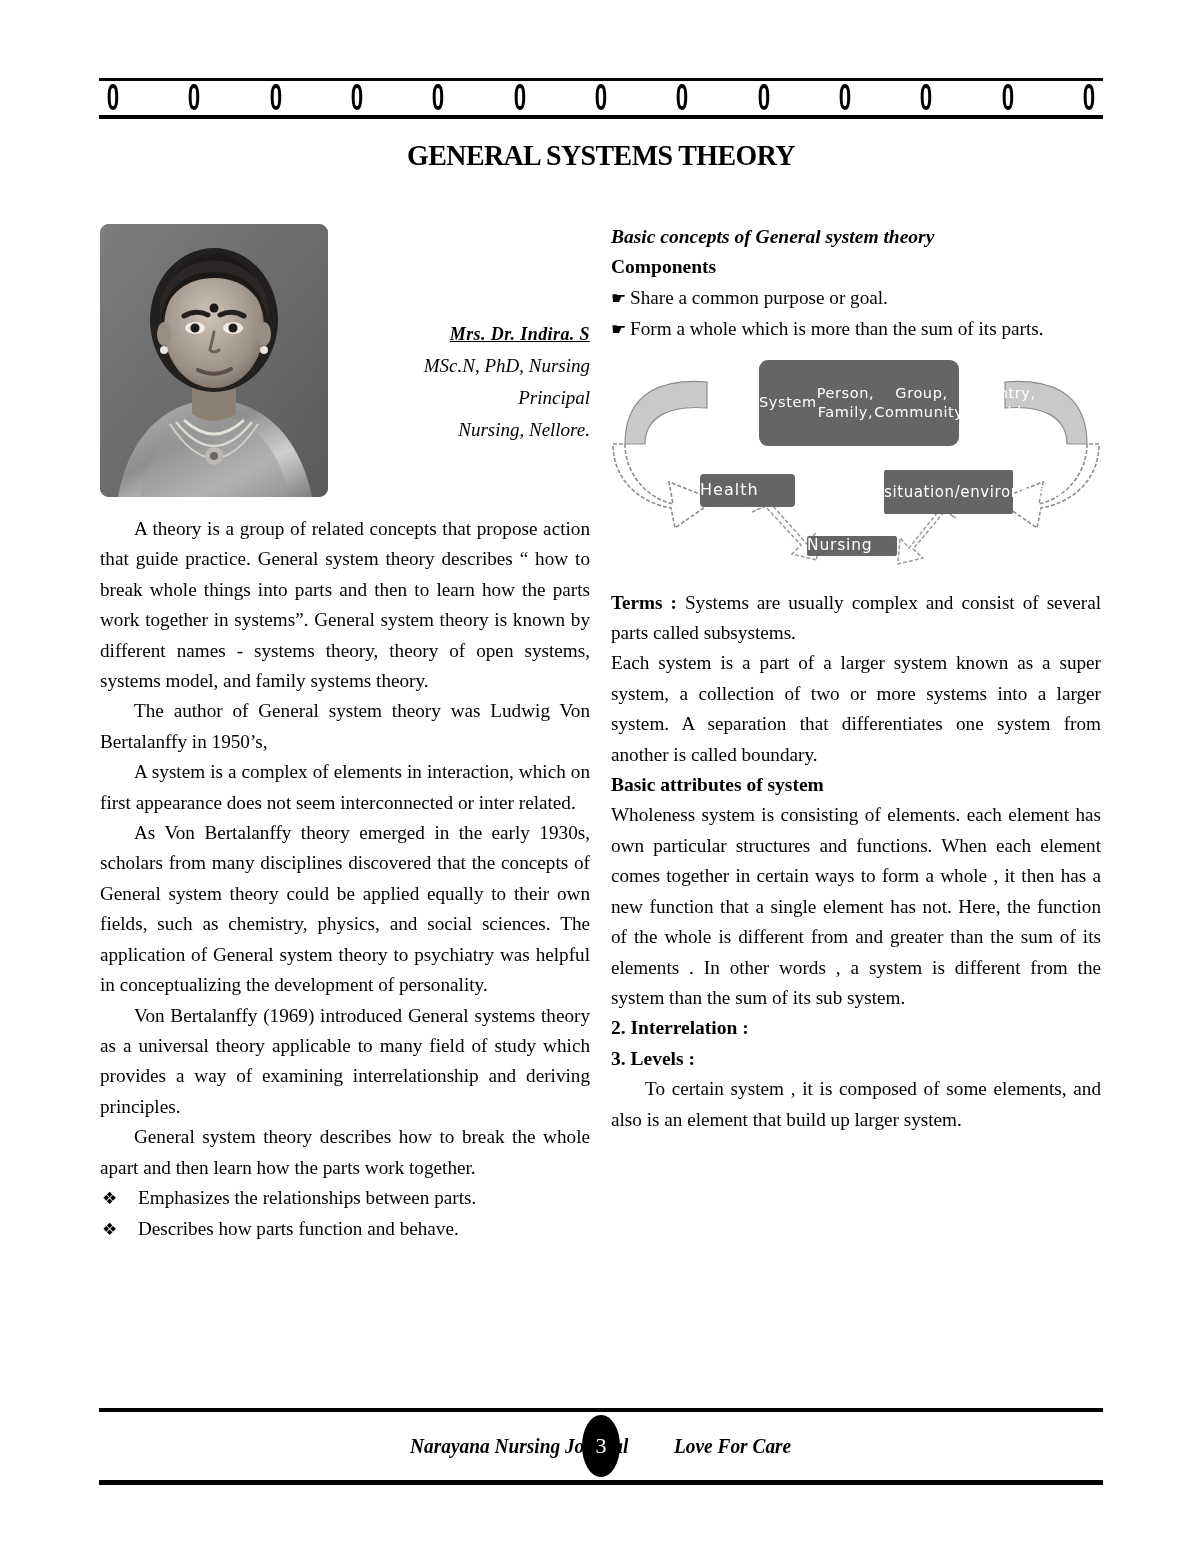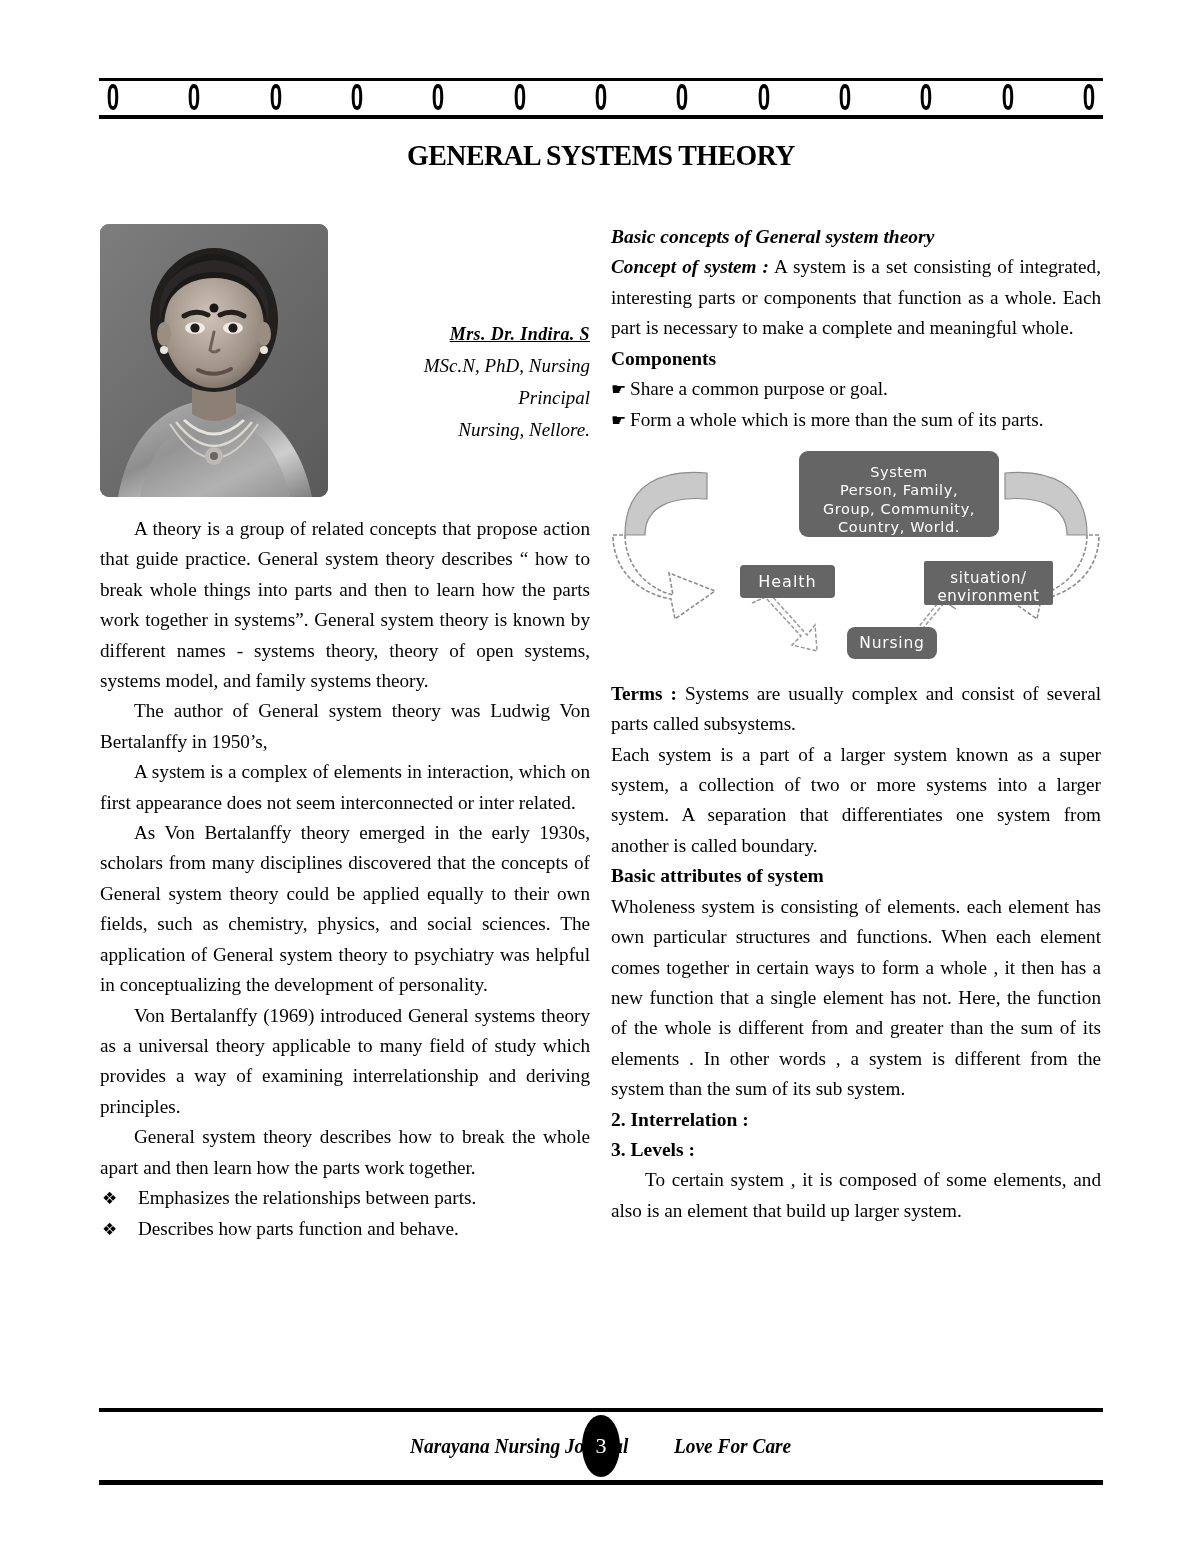--- a/index.html
+++ b/index.html
@@ -165,24 +165,23 @@
     margin: 6px 0 4px 0;
   }
   .dbox {
     position: absolute;
     background: #656565;
     color: #ffffff;
     font-family: "DejaVu Sans", sans-serif;
     text-align: center;
     box-sizing: border-box;
     display: flex;
-    flex-direction: column;
-    justify-content: flex-end;
+    flex-direction: row;
+    justify-content: flex-start;
     align-items: center;
-    margin-left: 40px;
   }
   .dbox-system {
     left: 148px;
     top: 8px;
     width: 200px;
     height: 86px;
     border-radius: 9px;
     font-size: 14.5px;
     line-height: 18.5px;
     letter-spacing: 0.6px;
@@ -203,22 +202,22 @@
     height: 44px;
     border-radius: 2px;
     font-size: 15px;
     line-height: 18px;
     letter-spacing: 0.6px;
   }
   .dbox-nursing {
     left: 196px;
     top: 184px;
     width: 90px;
-    height: 32px;
-    border-radius: 8px;
+    height: 20px;
+    border-radius: 2px;
     font-size: 15.5px;
     letter-spacing: 0.8px;
   }
   .diagram svg.arrows {
     position: absolute;
     left: 0; top: 0;
     width: 490px; height: 232px;
   }
 
   
@@ -379,21 +378,20 @@
     <div class="bullet-row bullet-diamond">
       <span class="mark">❖</span>
       <span class="txt">Describes how parts function and behave.</span>
     </div>
   </div>
 
   <div class="col col-right">
 
     <p class="hd-bolditalic">Basic concepts of General system theory</p>
 
-    <p><span class="run-in-bi">Concept of system :</span><span> A system is a set consisting of integrated, interesting parts or components that function as a whole. Each part is necessary to make a complete and meaningful whole.</span></p>
 
     <p class="hd-bold">Components</p>
 
     <div class="bullet-row bullet-hand">
       <span class="mark">☛</span>
       <span class="txt">Share a common purpose or goal.</span>
     </div>
     <div class="bullet-row bullet-hand">
       <span class="mark">☛</span>
       <span class="txt">Form a whole which is more than the sum of its parts.</span>

